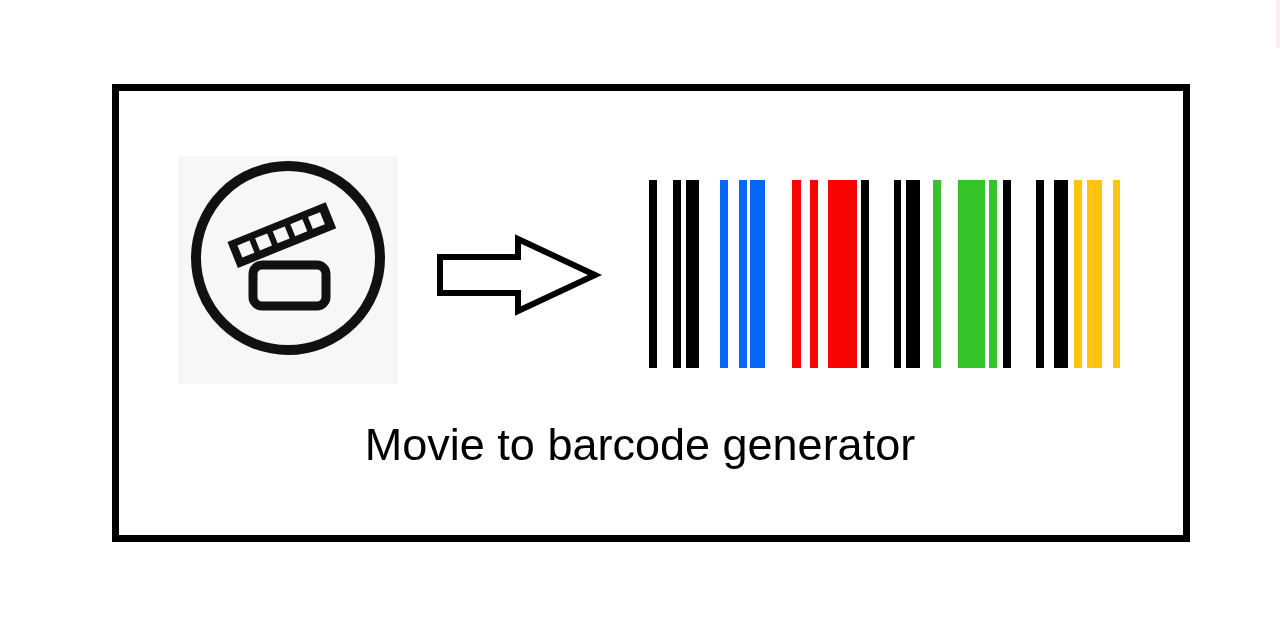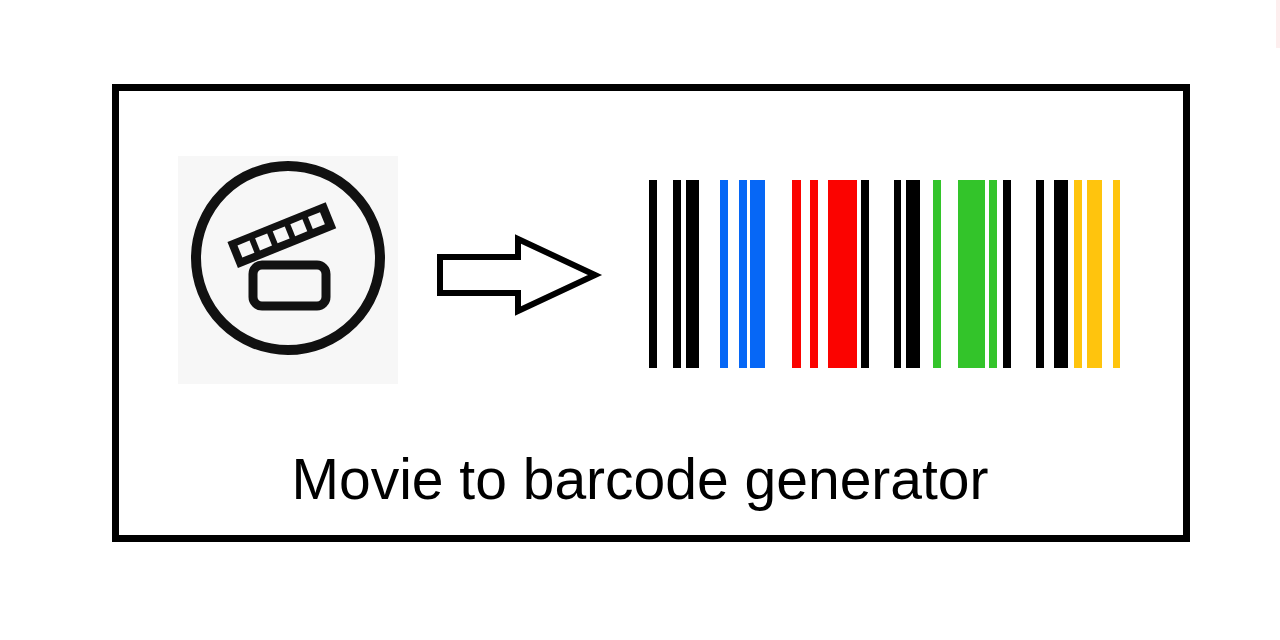--- a/index.html
+++ b/index.html
@@ -44,25 +44,24 @@
   .barcode .bar {
     position: absolute;
     top: 0; height: 100%;
   }
   
   .caption {
     position: absolute;
     left: 0; top: 418px;
     width: 1280px;
     text-align: center;
-    font-size: 57px;
+    font-size: 45px;
     color: #000000;
     letter-spacing: 0px;
     line-height: 1.2;
-    margin-top: 27px;
   }
 </style>
 </head>
 <body>
 
 <div class="edge-artifact" style="background: rgb(253, 238, 238);"></div>
 
 <div class="diagram-frame"></div>
 
 <div class="movie-tile">

